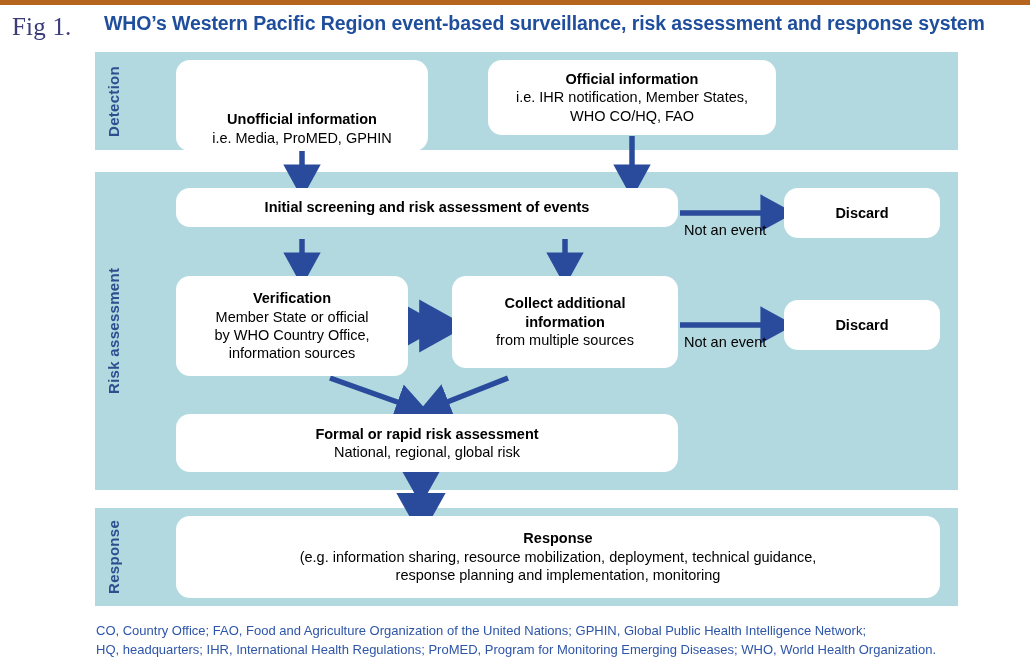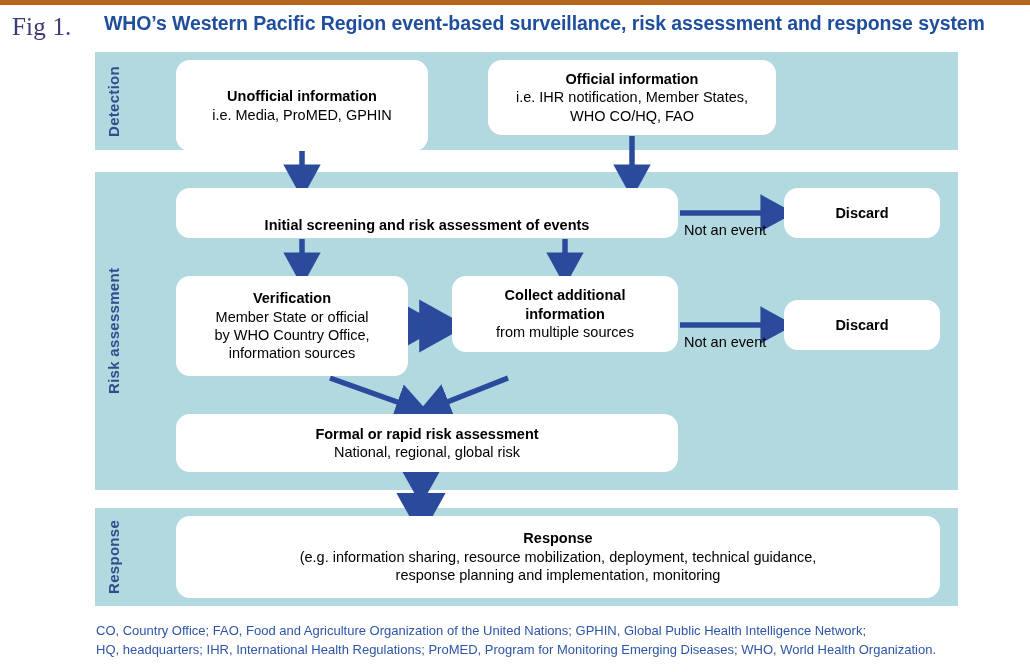--- a/index.html
+++ b/index.html
@@ -52,26 +52,26 @@
     position:absolute;background:#ffffff;border-radius:14px;
     display:flex;flex-direction:column;align-items:center;
     justify-content:center;text-align:center;
     color:#000000;font-size:14.5px;line-height:1.27;
     padding:4px 10px;box-sizing:border-box;
   }
   .box .b-title{font-weight:bold;display:block;}
   .box .b-sub{display:block;font-weight:normal;}
   .cond{font-family:"Liberation Sans Narrow","Liberation Sans",sans-serif;}
 
-  .box-unofficial{left:176px;top:60px;width:252px;height:91px;}
+  .box-unofficial{left:176px;top:60px;width:252px;height:91px;justify-content:flex-end;}
   .box-official{left:488px;top:60px;width:288px;height:75px;}
-  .box-initial{left:176px;top:188px;width:502px;height:50px;justify-content:flex-end;}
+  .box-initial{left:176px;top:188px;width:502px;height:39px;}
   .box-discard1{left:784px;top:188px;width:156px;height:50px;}
   .box-verification{left:176px;top:276px;width:232px;height:100px;}
-  .box-collect{left:452px;top:276px;width:226px;height:76px;}
+  .box-collect{left:452px;top:276px;width:226px;height:92px;}
   .box-discard2{left:784px;top:300px;width:156px;height:50px;}
   .box-formal{left:176px;top:414px;width:502px;height:58px;justify-content:center;}
   .box-response{left:176px;top:516px;width:764px;height:82px;}
 
   
   .edge-label{
     position:absolute;color:#000000;font-size:14.5px;white-space:nowrap;
   }
   .lbl-notevent1{left:684px;top:222px;}
   .lbl-notevent2{left:684px;top:334px;}

